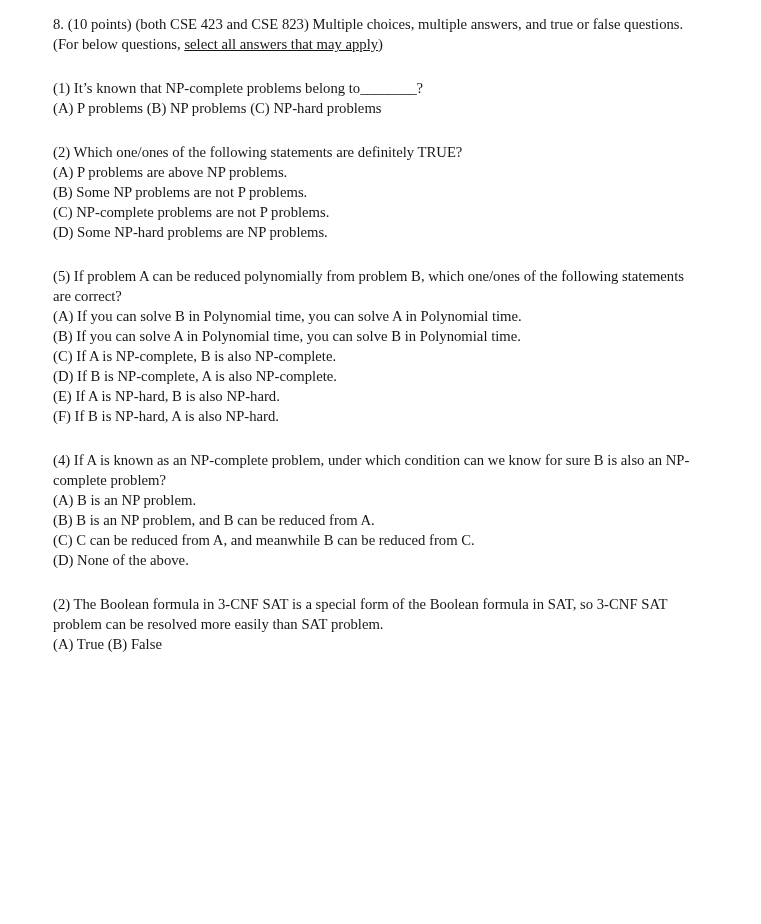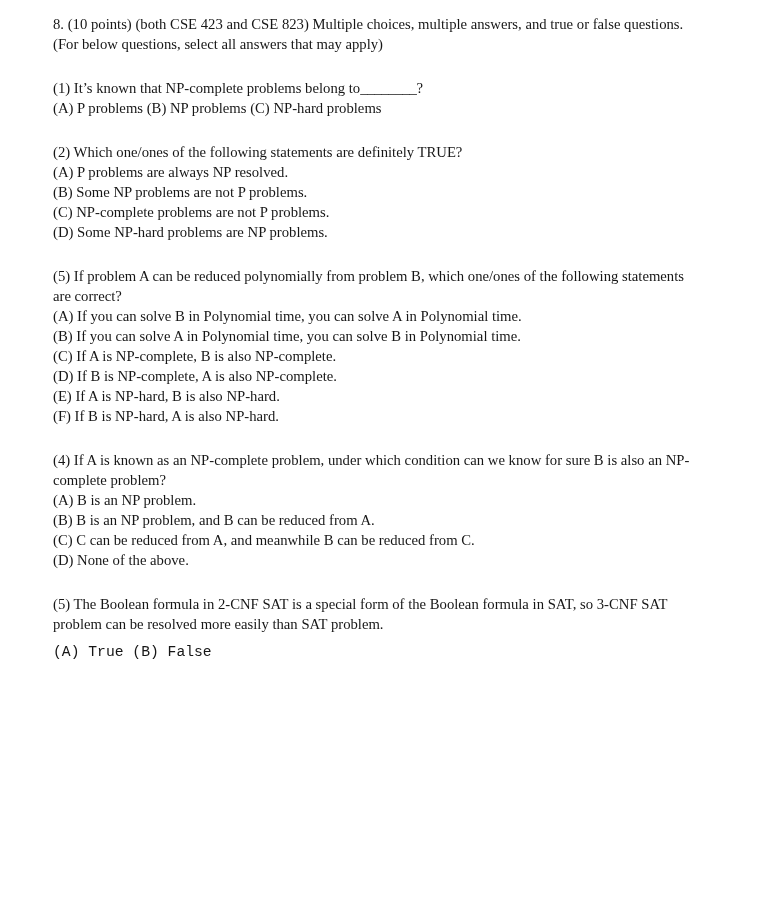--- a/index.html
+++ b/index.html
@@ -46,25 +46,25 @@
   
   .group {
     margin-top: 24px;
   }
   .group.first {
     margin-top: 0;
   }
 
   
   .tight {
-    margin-top: 8px;
-    font-family: Liberation Mono, monospace;
+    margin-top: 0;
   }
 
   .underline {
+    text-decoration: underline;
     text-underline-offset: 1px;
   }
 
   .blank {
     letter-spacing: -0.3px;
   }
 
   
   .w-stem { width: 648px; }
 </style>
@@ -78,36 +78,36 @@
       <span>8. (10 points) (both CSE 423 and CSE 823) Multiple choices, multiple answers, and true or false</span>
       <span>questions. (For below questions, </span><span class="underline">select all answers that may apply</span><span>)</span>
     </div>
 
     <div class="para group w-stem">
       <span>(1) It’s known that NP-complete problems belong to</span><span class="blank">________</span><span>?</span>
     </div>
     <div class="para item w-stem">(A) P problems (B) NP problems (C) NP-hard problems</div>
 
     <div class="para group w-stem">(2) Which one/ones of the following statements are definitely TRUE?</div>
-    <div class="para item w-stem">(A) P problems are always NP resolved.</div>
+    <div class="para item w-stem">(A) P problems are above NP problems.</div>
     <div class="para item w-stem">(B) Some NP problems are not P problems.</div>
     <div class="para item w-stem">(C) NP-complete problems are not P problems.</div>
     <div class="para item w-stem">(D) Some NP-hard problems are NP problems.</div>
 
     <div class="para group w-stem">(5) If problem A can be reduced polynomially from problem B, which one/ones of the following statements are correct?</div>
     <div class="para item w-stem">(A) If you can solve B in Polynomial time, you can solve A in Polynomial time.</div>
     <div class="para item w-stem">(B) If you can solve A in Polynomial time, you can solve B in Polynomial time.</div>
     <div class="para item w-stem">(C) If A is NP-complete, B is also NP-complete.</div>
     <div class="para item w-stem">(D) If B is NP-complete, A is also NP-complete.</div>
     <div class="para item w-stem">(E) If A is NP-hard, B is also NP-hard.</div>
     <div class="para item w-stem">(F) If B is NP-hard, A is also NP-hard.</div>
 
     <div class="para group w-stem">(4) If A is known as an NP-complete problem, under which condition can we know for sure B is also an NP-complete problem?</div>
     <div class="para item w-stem">(A) B is an NP problem.</div>
     <div class="para item w-stem">(B) B is an NP problem, and B can be reduced from A.</div>
     <div class="para item w-stem">(C) C can be reduced from A, and meanwhile B can be reduced from C.</div>
     <div class="para item w-stem">(D) None of the above.</div>
 
-    <div class="para group w-stem">(5) The Boolean formula in 2-CNF SAT is a special form of the Boolean formula in SAT, so 3-CNF SAT problem can be resolved more easily than SAT problem.</div>
+    <div class="para group w-stem">(2) The Boolean formula in 3-CNF SAT is a special form of the Boolean formula in SAT, so 3-CNF SAT problem can be resolved more easily than SAT problem.</div>
     <div class="para tight w-stem">(A) True (B) False</div>
 
   </div>
 </div>
 
 </body></html>

